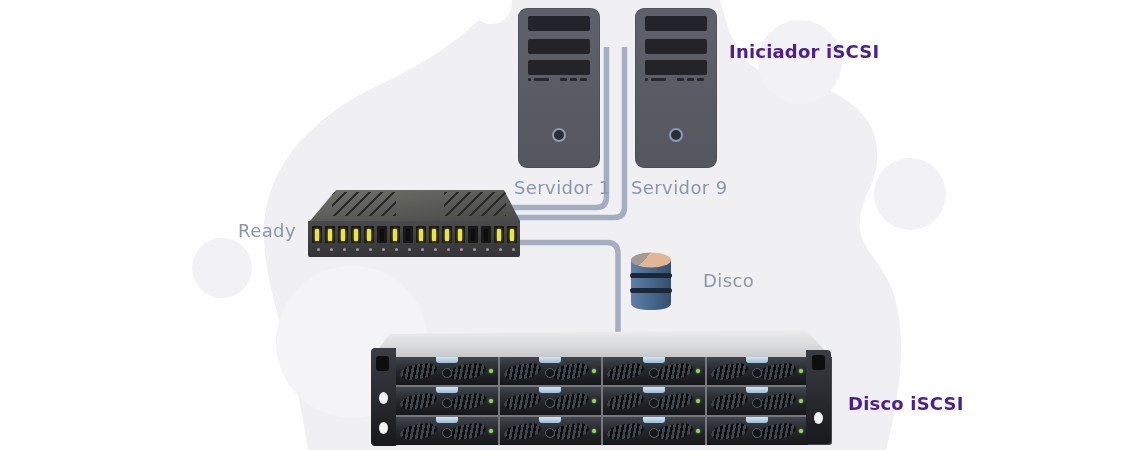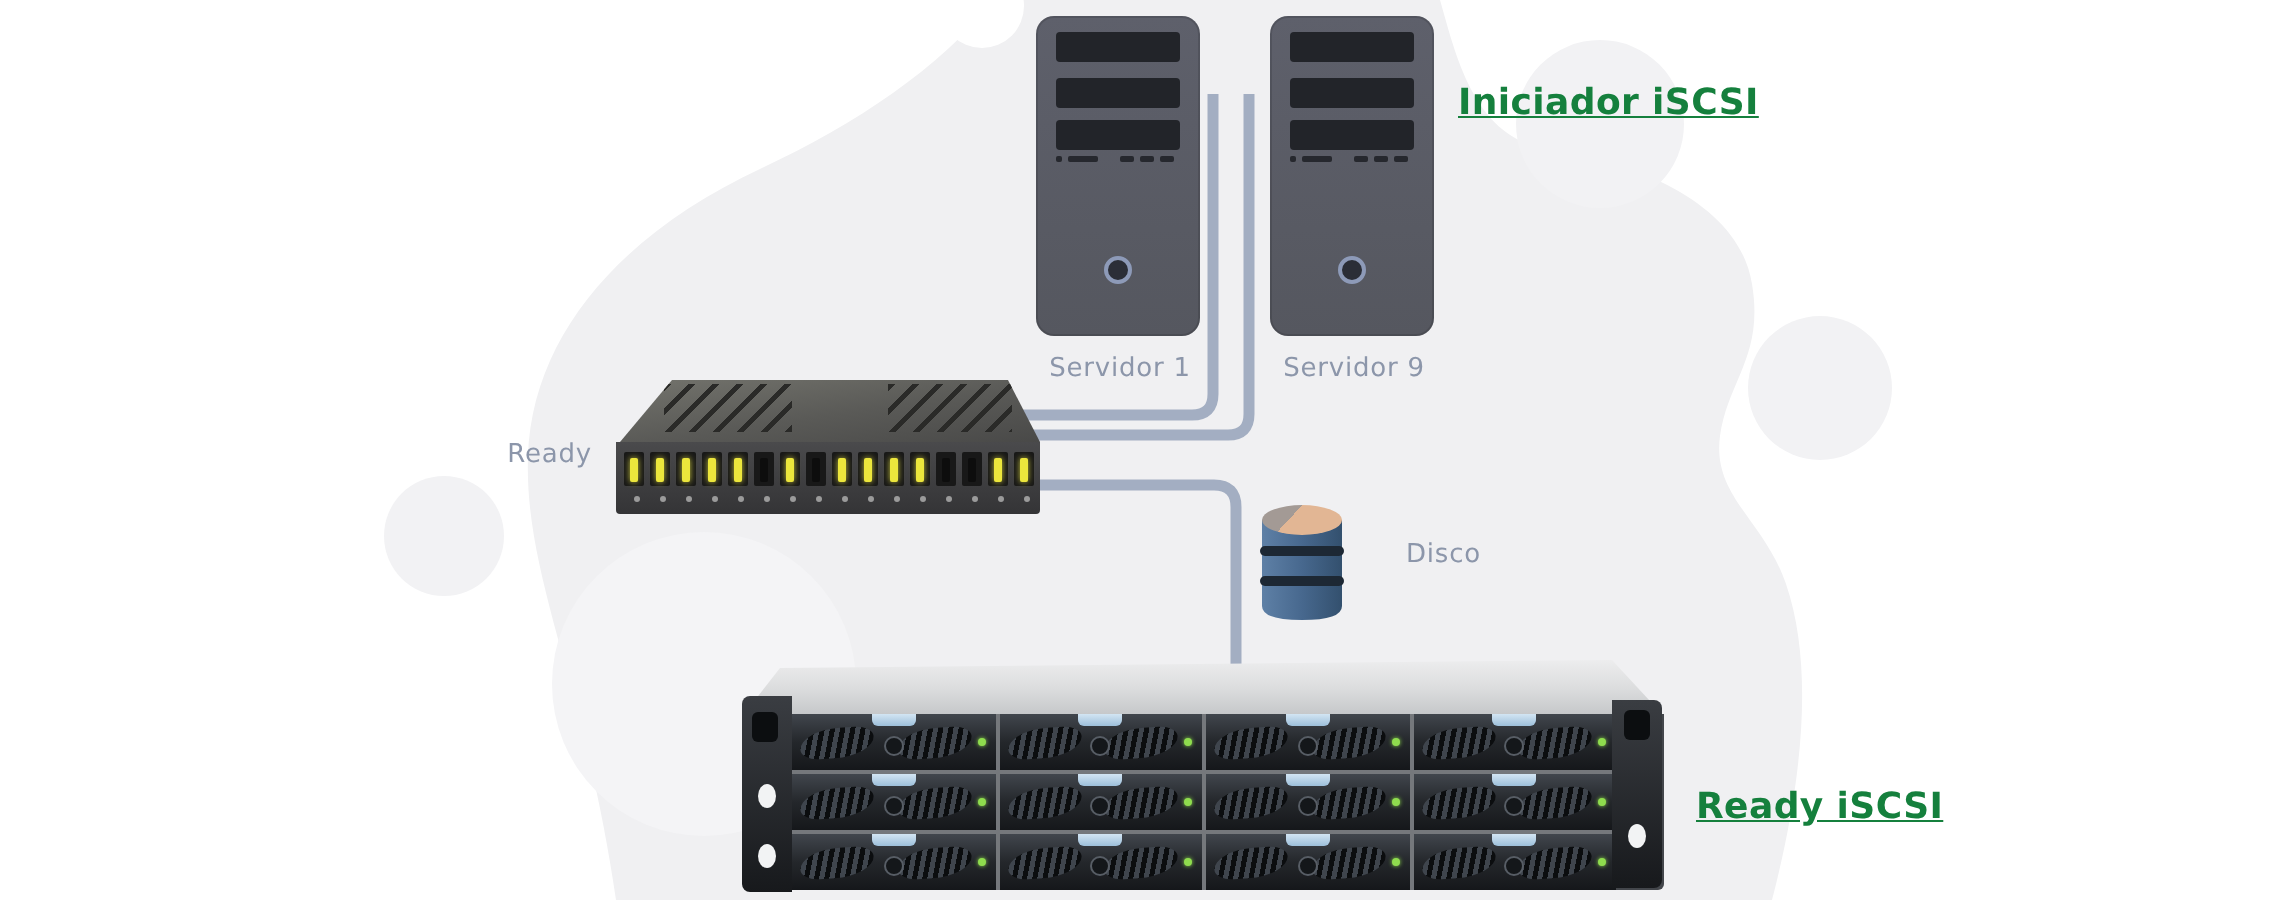--- a/index.html
+++ b/index.html
@@ -2,22 +2,22 @@
 <html><head>
 <meta charset="utf-8">
 <style>
   html,body{margin:0;padding:0;background:#fff;}
   .canvas{position:relative;width:1140px;height:450px;overflow:hidden;background:#ffffff;
           font-family:"DejaVu Sans",sans-serif;}
   .abs{position:absolute;}
   svg{display:block;}
 
   
-  .lbl-muted{color:#8c96aa;font-size:13px;letter-spacing:.4px;white-space:nowrap;}
-  .lbl-strong{color:#15803d;font-size:18px;font-weight:bold;letter-spacing:.2px;white-space:nowrap;text-decoration:underline;}
+  .lbl-muted{color:#8c96aa;font-size:18px;letter-spacing:.4px;white-space:nowrap;}
+  .lbl-strong{color:#4c1d95;font-size:18px;font-weight:bold;letter-spacing:.2px;white-space:nowrap;}
 
   
   .server{width:82px;height:160px;background:linear-gradient(180deg,#5e606b,#55575f);
           border-radius:9px;box-shadow:inset 0 0 0 1px rgba(0,0,0,.12);}
   .srv-bar{position:absolute;left:10px;width:62px;height:15px;background:#222429;border-radius:2px;}
   .srv-vents{position:absolute;left:10px;top:69px;width:62px;height:4px;display:flex;align-items:center;}
   .srv-vents i{display:block;height:3px;background:#26282e;border-radius:1px;}
   .v-dot{width:3px;margin-right:3px;}
   .v-long{width:15px;margin-right:11px;}
   .v-short{width:7px;margin-right:3px;}
@@ -354,15 +354,15 @@
     <div class="st-ear" style="left:3px;top:20px;height:98px;border-radius:4px 0 0 4px;">
       <div class="st-notch" style="left:5px;top:8px;"></div>
       <div class="st-hole" style="left:8px;top:44px;"></div>
       <div class="st-hole" style="left:8px;top:74px;"></div>
     </div>
     <div class="st-ear" style="left:438px;top:22px;height:94px;border-radius:0 4px 4px 0;">
       <div class="st-notch" style="left:6px;top:5px;"></div>
       <div class="st-hole" style="left:8px;top:62px;"></div>
     </div>
   </div>
-  <div class="abs lbl-strong" style="left:848px;top:393px;">Ready iSCSI</div>
+  <div class="abs lbl-strong" style="left:848px;top:393px;">Disco iSCSI</div>
 
 </div>
 
 </body></html>

